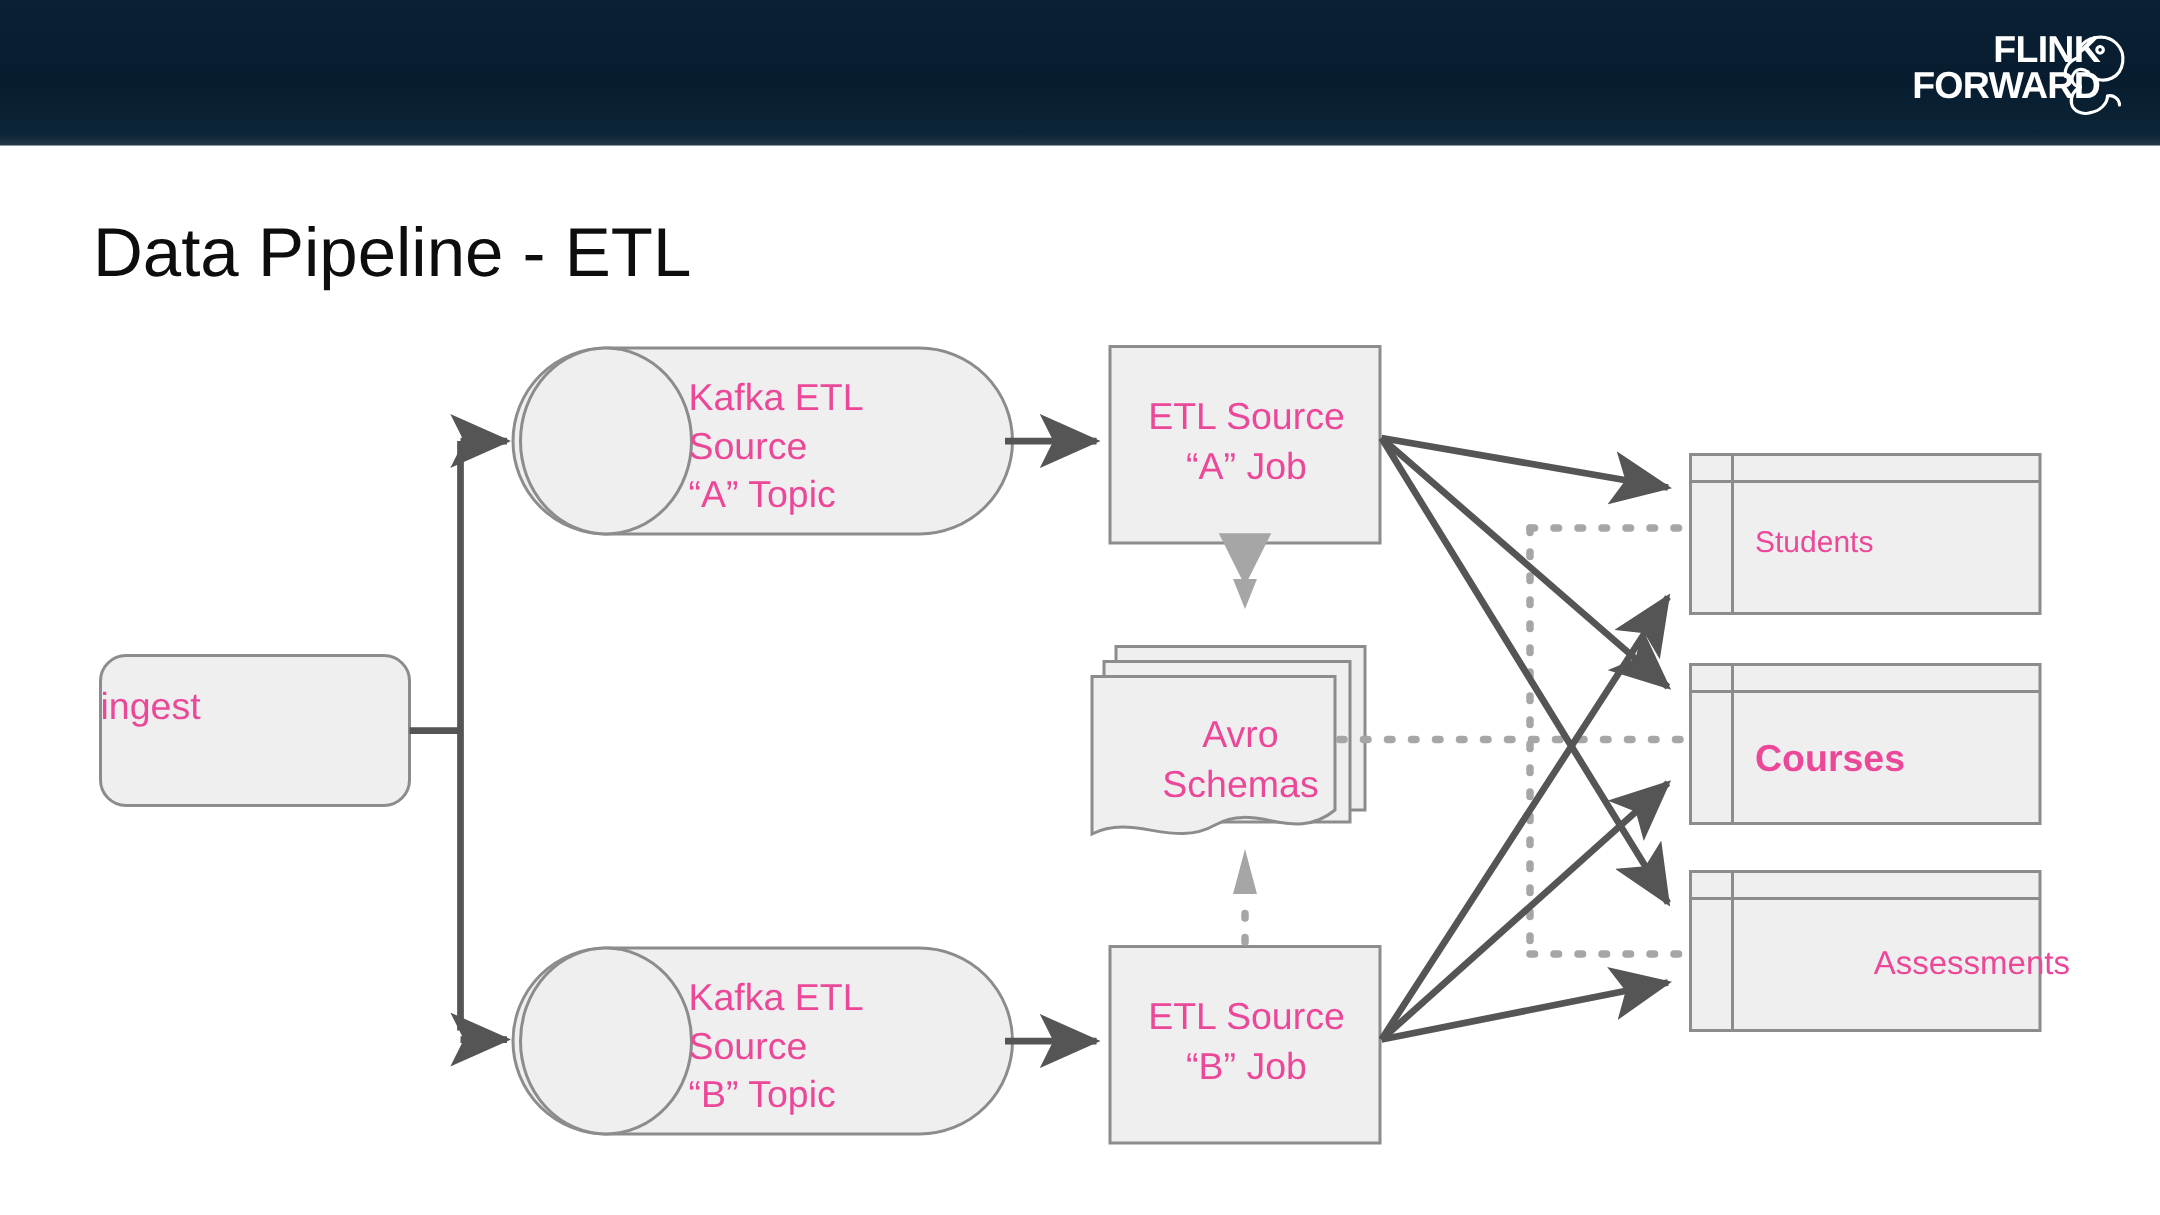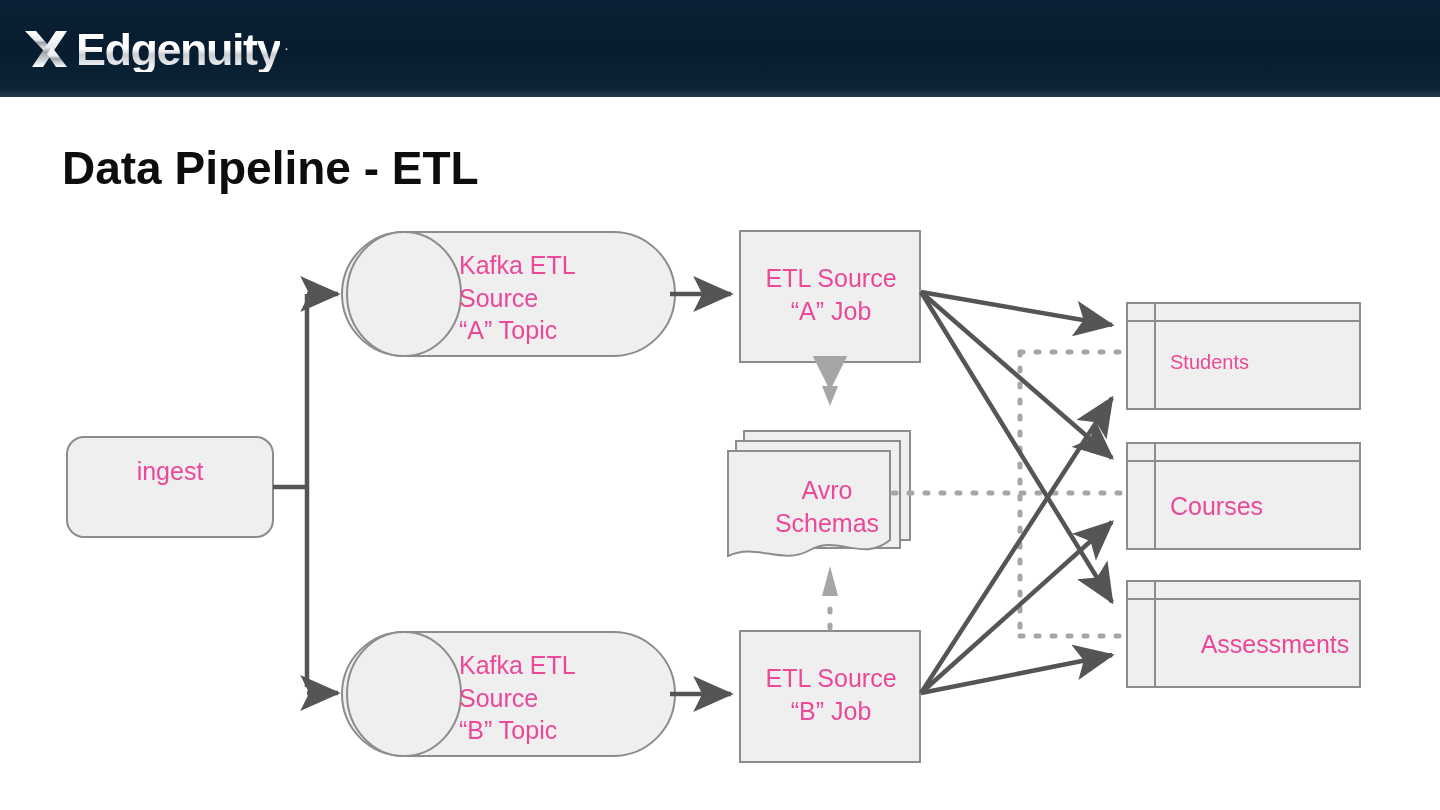--- a/index.html
+++ b/index.html
@@ -74,21 +74,21 @@
   .flink-l2 { font-size: 25px; display: block; }
   .squirrel { position: absolute; right: -4px; top: -2px; }
 
   
   .slide-title {
     position: absolute;
     left: 62px;
     top: 141px;
     font-size: 46px;
     color: #0d0d0d;
-    font-weight: bold;
+    font-weight: normal;
     letter-spacing: 0px;
     white-space: nowrap;
   }
 
   .diagram {
     position: absolute;
     left: 0;
     top: 0;
     width: 1440px;
     height: 810px;
@@ -100,21 +100,21 @@
   .node-label {
     position: absolute;
     color: #ec4899;
     font-family: "Liberation Sans", sans-serif;
     line-height: 1.30;
     white-space: pre-line;
   }
 
   .lbl-ingest {
     left: 67px; top: 455px; width: 206px;
-    text-align: center;
+    text-align: left;
     font-size: 25px;
   }
   .lbl-kafka-a {
     left: 459px; top: 249px; width: 210px;
     text-align: left;
     font-size: 25px;
   }
   .lbl-kafka-b {
     left: 459px; top: 649px; width: 210px;
     text-align: left;
@@ -137,50 +137,51 @@
   }
   .lbl-students {
     left: 1170px; top: 349px; width: 200px;
     text-align: left;
     font-size: 20px;
   }
   .lbl-courses {
     left: 1170px; top: 490px; width: 200px;
     text-align: left;
     font-size: 25px;
+    font-weight: bold;
   }
   .lbl-assessments {
     left: 1170px; top: 628px; width: 210px;
-    text-align: center;
-    font-size: 25px;
+    text-align: right;
+    font-size: 22px;
   }
 </style>
 </head>
 <body>
 
 <div class="header-bar">
 
-  <div class="edgenuity-logo">
-    <svg class="edgenuity-x" viewBox="0 0 48 44">
-      <defs>
-        <linearGradient id="xg" x1="0" y1="0" x2="0" y2="1">
-          <stop offset="0%" stop-color="#ffffff"></stop>
-          <stop offset="45%" stop-color="#e9ecef"></stop>
-          <stop offset="58%" stop-color="#9aa3ab"></stop>
-          <stop offset="100%" stop-color="#ffffff"></stop>
-        </linearGradient>
-      </defs>
-      <path d="M3 4 L14 4 L26 18 L22 24 Z" fill="url(#xg)"></path>
-      <path d="M45 4 L34 4 L10 40 L21 40 Z" fill="url(#xg)"></path>
-      <path d="M45 40 L34 40 L25 27 L30 20 Z" fill="url(#xg)"></path>
+
+  <div class="flink-logo">
+    <svg class="squirrel" width="58" height="62" viewBox="0 0 58 62">
+      <g fill="none" stroke="#ffffff" stroke-width="2.1" stroke-linejoin="round" stroke-linecap="round">
+        <path d="M22 14 C26 5, 40 3, 47 10 C54 17, 52 29, 44 33 C38 36, 31 34, 28 29"></path>
+        <path d="M28 29 C24 26, 20 27, 18 31 C16 35, 19 39, 23 39"></path>
+        <path d="M23 39 C19 41, 16 45, 17 50 C18 55, 24 58, 30 56"></path>
+        <path d="M30 56 C36 55, 41 50, 41 45"></path>
+        <path d="M41 45 C45 44, 49 47, 49 51"></path>
+        <path d="M36 12 a2.2 2.2 0 1 0 0.1 0"></path>
+        <path d="M20 20 C15 22, 12 27, 13 32"></path>
+      </g>
     </svg>
-    <span class="edgenuity-word">Edgenuity</span>
-    <span class="edgenuity-tm">·</span>
+    <div class="flink-text">
+      <span class="flink-l1">FLINK</span>
+      <span class="flink-l2">FORWARD</span>
+    </div>
   </div>
-
 </div>
 
 <div class="slide-title">Data Pipeline - ETL</div>
 
 <div class="diagram">
 <svg width="1440" height="810" viewBox="0 0 1440 810" xmlns="http://www.w3.org/2000/svg">
   <defs>
     <marker id="ah" markerWidth="9" markerHeight="8" refX="8.4" refY="4" orient="auto">
       <path d="M0,0 L9,4 L0,8 L2,4 Z" fill="#555555"></path>
     </marker>

